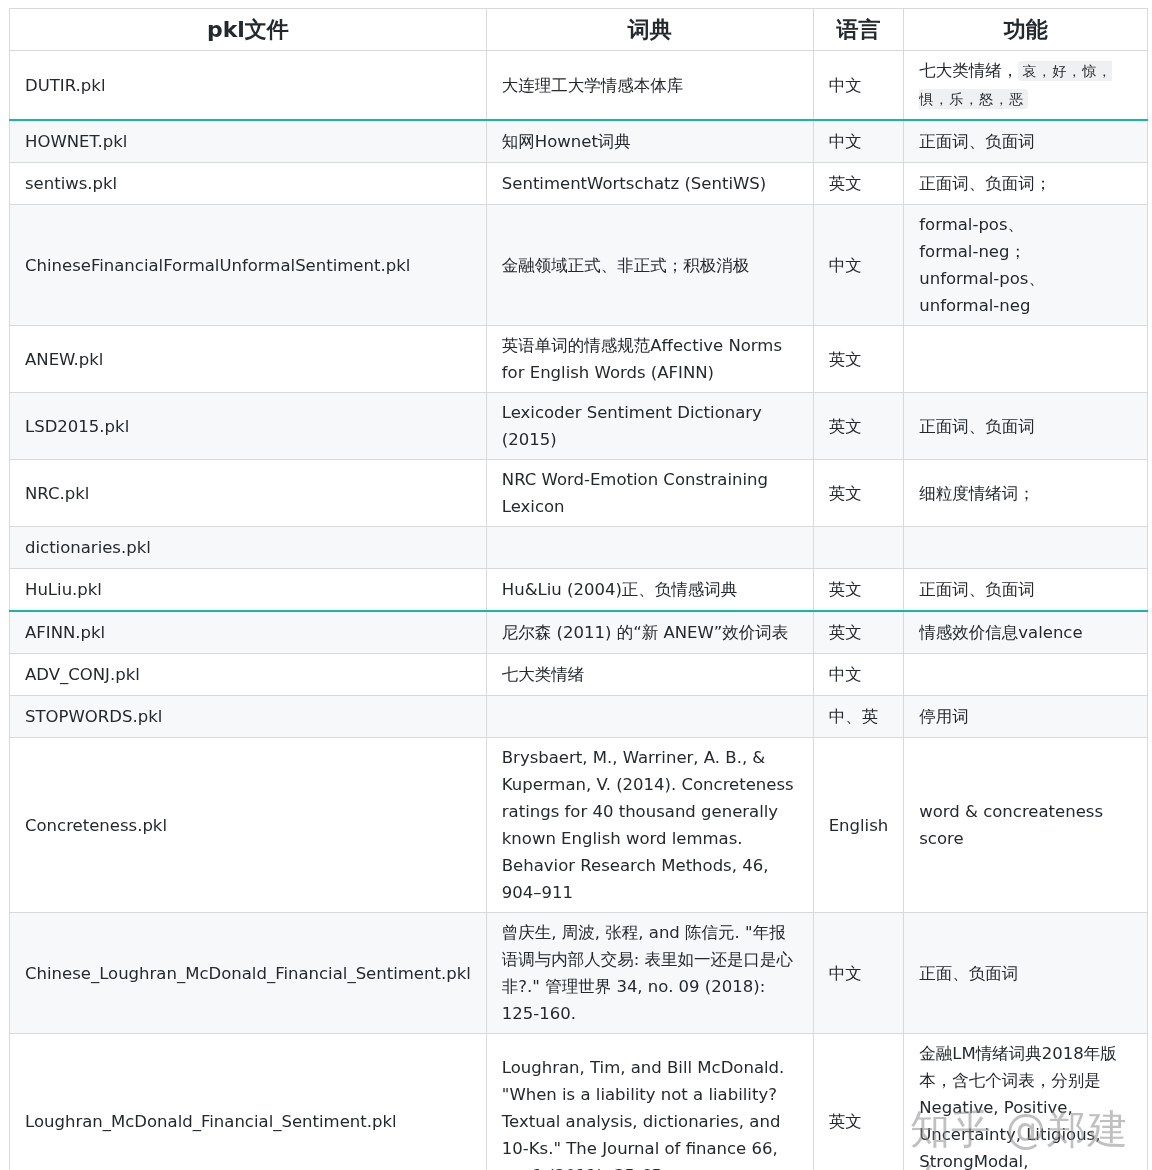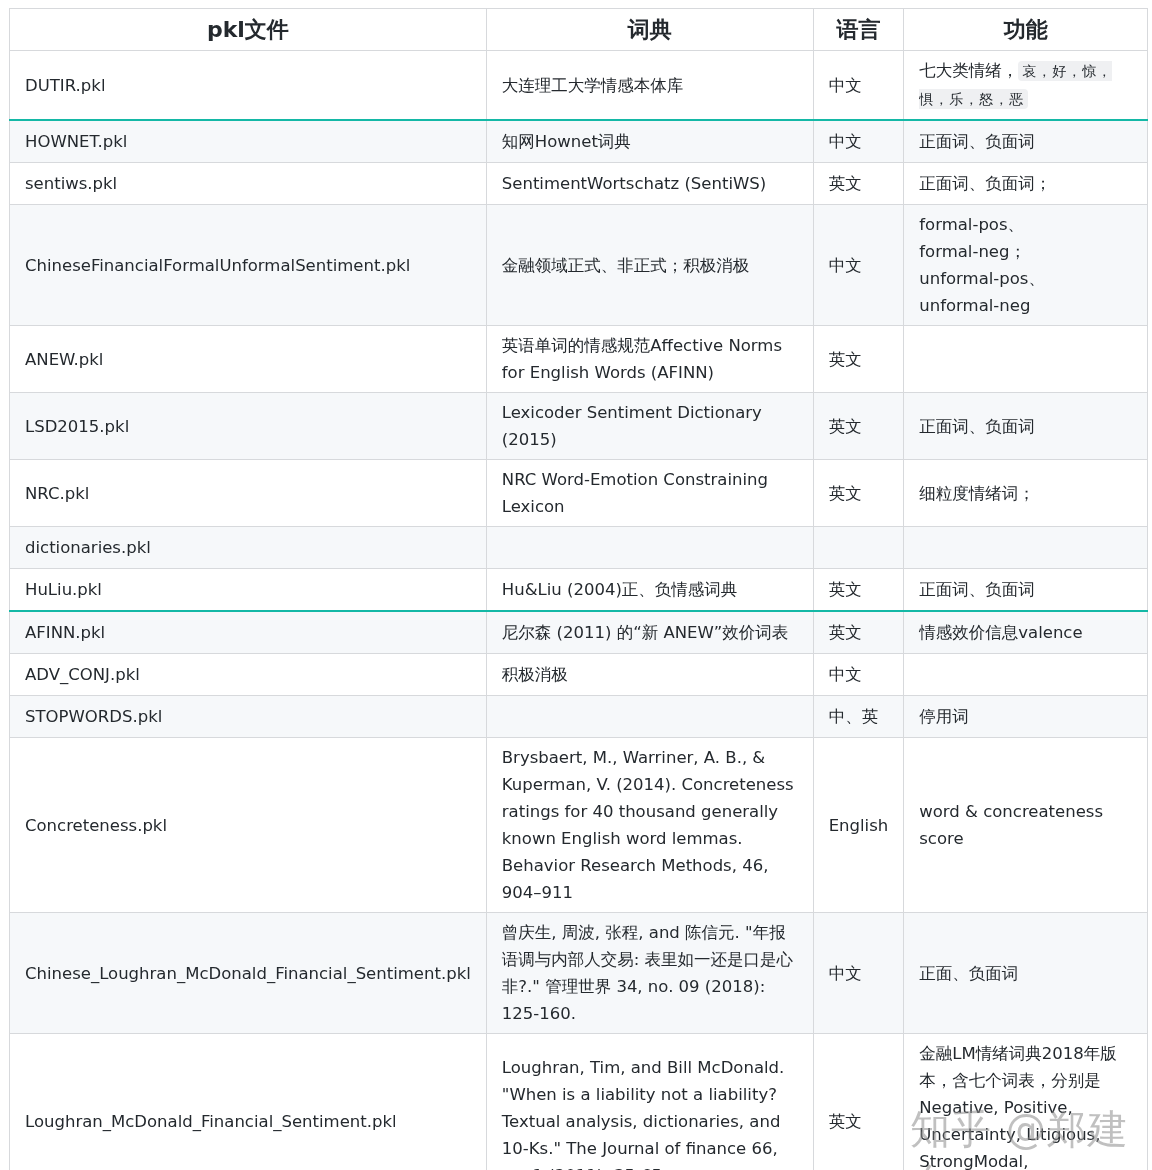--- a/index.html
+++ b/index.html
@@ -129,21 +129,21 @@
       <td>正面词、负面词</td>
     </tr>
     <tr class="striped row-afinn divider-strong">
       <td>AFINN.pkl</td>
       <td>尼尔森 (2011) 的“新 ANEW”效价词表</td>
       <td class="lang">英文</td>
       <td>情感效价信息valence</td>
     </tr>
     <tr class="row-adv">
       <td>ADV_CONJ.pkl</td>
-      <td>积极消极</td>
+      <td>七大类情绪</td>
       <td class="lang">中文</td>
       <td></td>
     </tr>
     <tr class="striped row-stop">
       <td>STOPWORDS.pkl</td>
       <td></td>
       <td class="lang">中、英</td>
       <td>停用词</td>
     </tr>
     <tr>

